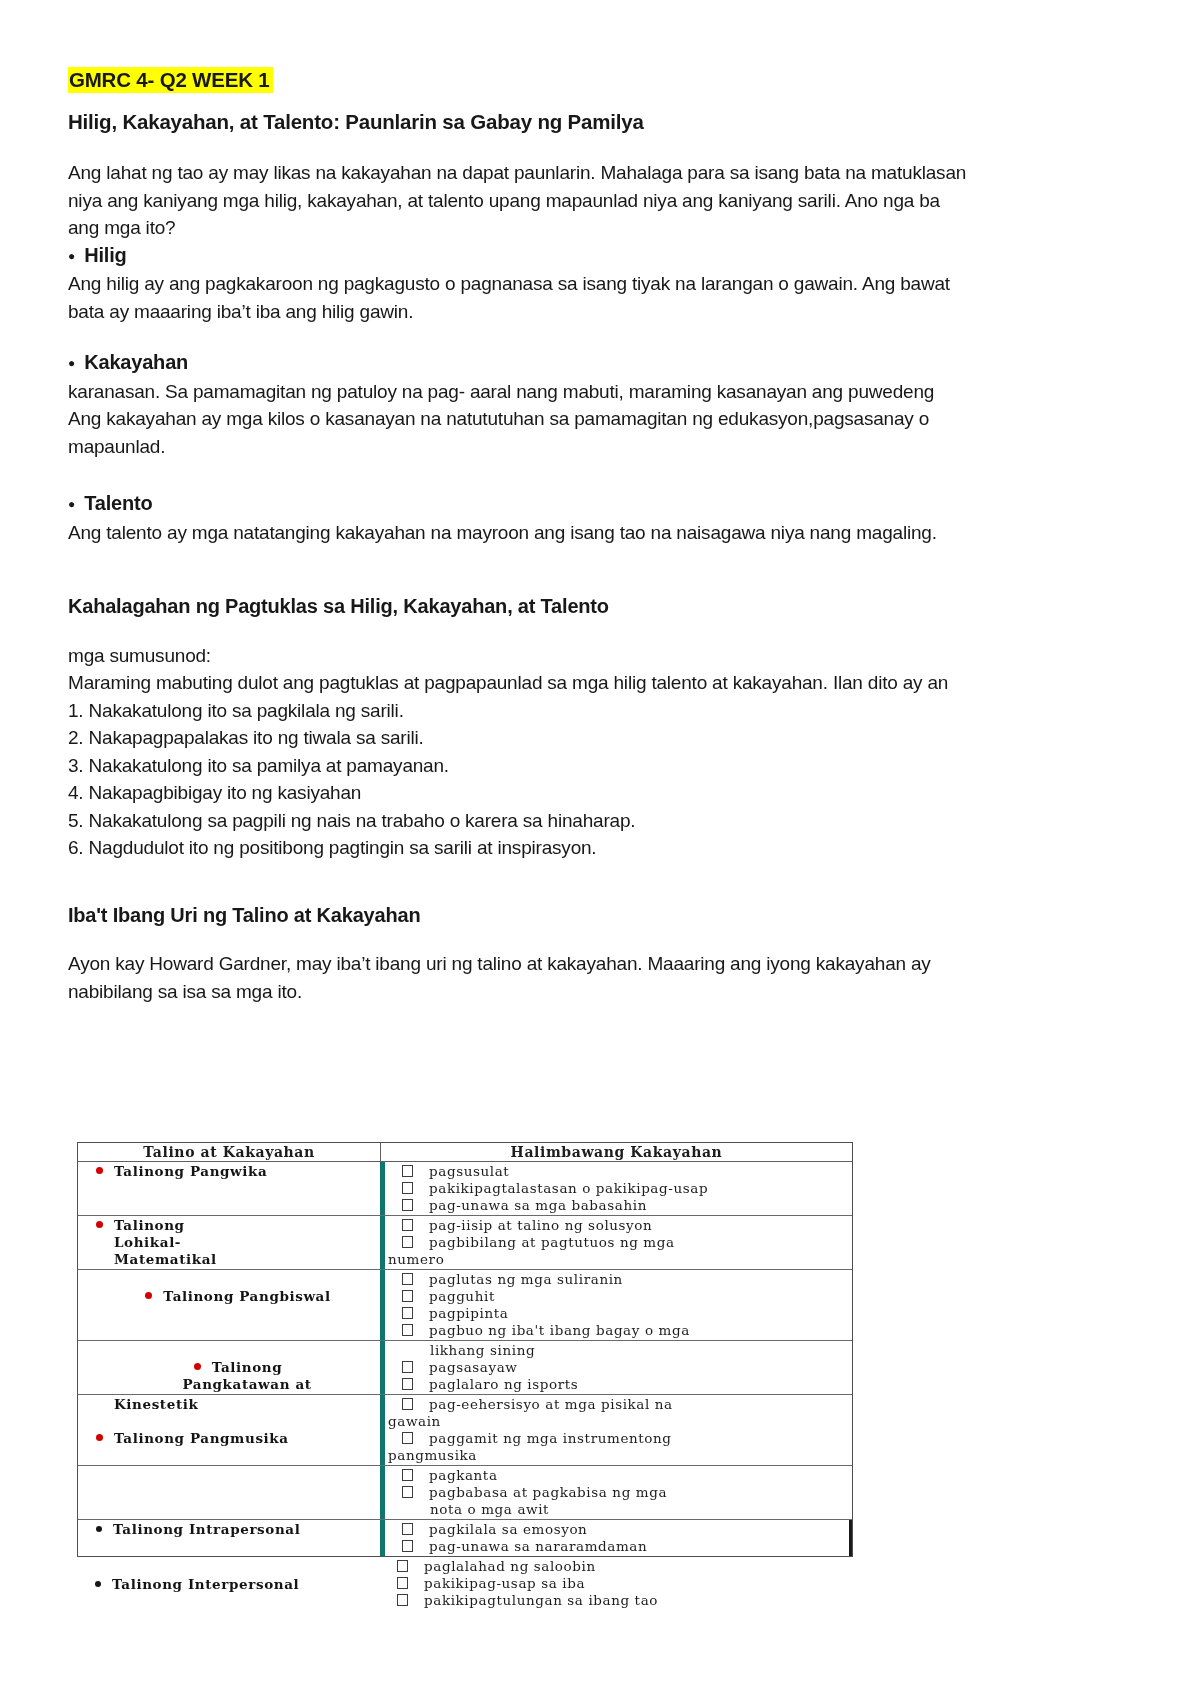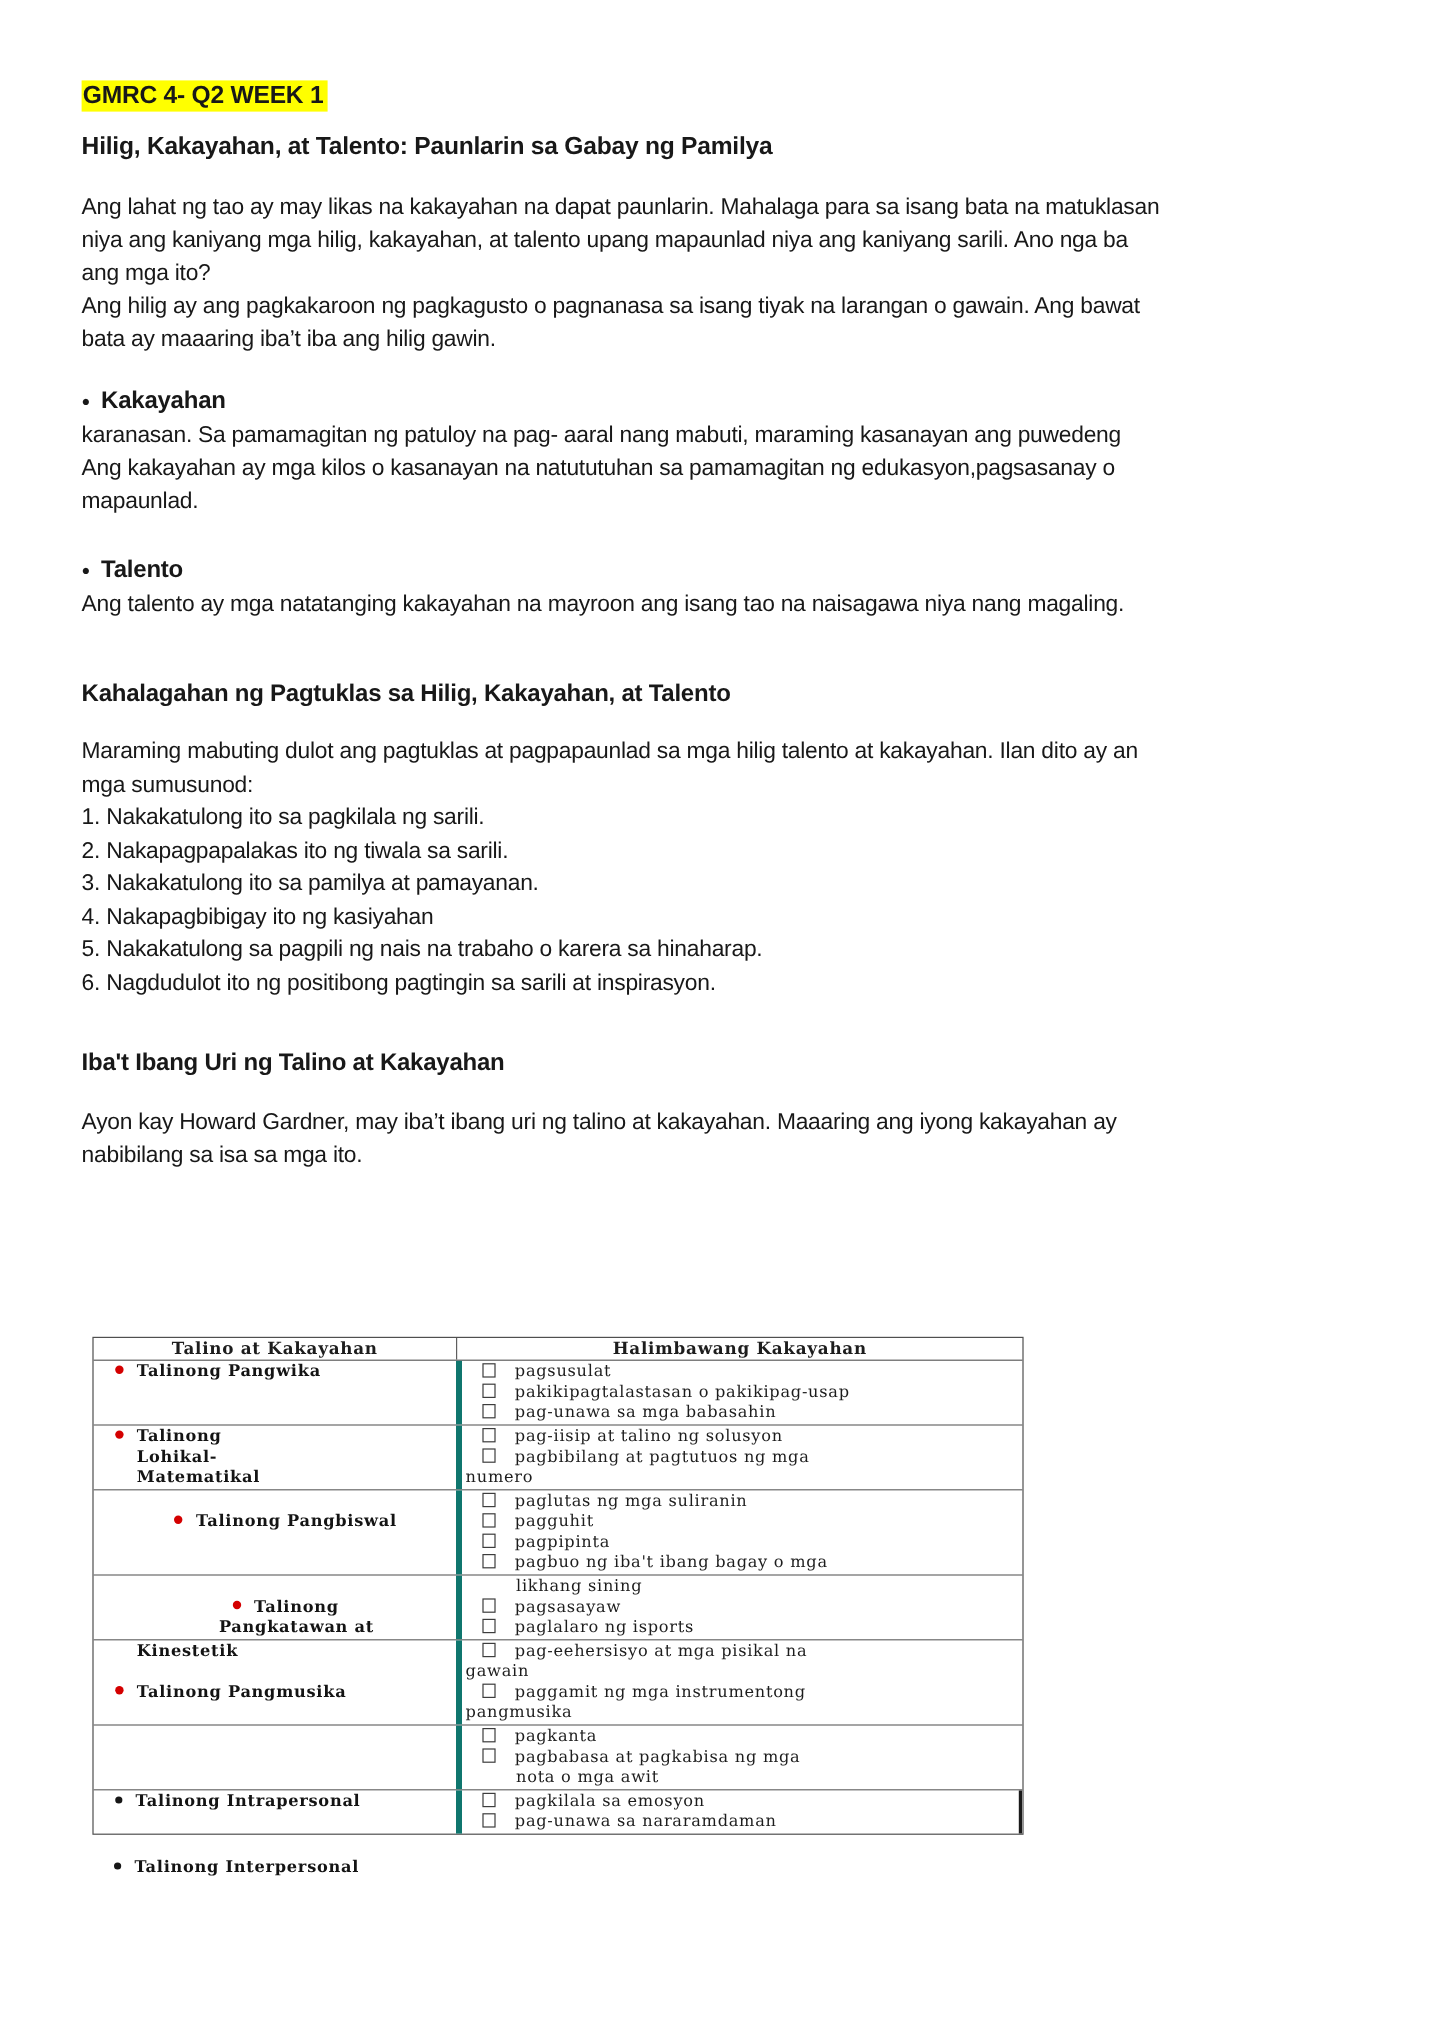--- a/index.html
+++ b/index.html
@@ -62,20 +62,23 @@
     </div>
 
     <div class="h-title">Hilig, Kakayahan, at Talento: Paunlarin sa Gabay ng Pamilya</div>
 
     <div class="para">
       <div class="line">Ang lahat ng tao ay may likas na kakayahan na dapat paunlarin. Mahalaga para sa isang bata na matuklasan</div>
       <div class="line">niya ang kaniyang mga hilig, kakayahan, at talento upang mapaunlad niya ang kaniyang sarili. Ano nga ba</div>
       <div class="line">ang mga ito?</div>
     </div>
 
+    <div class="bhead">
+      <span class="bdot">●</span><span class="bword">Hilig</span>
+    </div>
     <div class="para tight">
       <div class="line">Ang hilig ay ang pagkakaroon ng pagkagusto o pagnanasa sa isang tiyak na larangan o gawain. Ang bawat</div>
       <div class="line">bata ay maaaring iba’t iba ang hilig gawin.</div>
     </div>
 
     <div class="bhead sp">
       <span class="bdot">●</span><span class="bword">Kakayahan</span>
     </div>
     <div class="para tight">
       <div class="line">karanasan. Sa pamamagitan ng patuloy na pag- aaral nang mabuti, maraming kasanayan ang puwedeng</div>
@@ -85,22 +88,22 @@
 
     <div class="bhead sp2">
       <span class="bdot">●</span><span class="bword">Talento</span>
     </div>
     <div class="para tight">
       <div class="line">Ang talento ay mga natatanging kakayahan na mayroon ang isang tao na naisagawa niya nang magaling.</div>
     </div>
 
     <div class="h-sec m1">Kahalagahan ng Pagtuklas sa Hilig, Kakayahan, at Talento</div>
     <div class="para" style="margin-top:21px;">
+      <div class="line">mga sumusunod:</div>
       <div class="line">Maraming mabuting dulot ang pagtuklas at pagpapaunlad sa mga hilig talento at kakayahan. Ilan dito ay an</div>
-      <div class="line">mga sumusunod:</div>
     </div>
     <div class="plist">
       <div class="line">1. Nakakatulong ito sa pagkilala ng sarili.</div>
       <div class="line">2. Nakapagpapalakas ito ng tiwala sa sarili.</div>
       <div class="line">3. Nakakatulong ito sa pamilya at pamayanan.</div>
       <div class="line">4. Nakapagbibigay ito ng kasiyahan</div>
       <div class="line">5. Nakakatulong sa pagpili ng nais na trabaho o karera sa hinaharap.</div>
       <div class="line">6. Nagdudulot ito ng positibong pagtingin sa sarili at inspirasyon.</div>
     </div>
 
@@ -197,18 +200,23 @@
             <div class="rline"><span class="cbx"></span><span>pag-unawa sa nararamdaman</span></div>
           </div>
         </div>
 
       </div>
 
       <div class="tbl-after">
         <div class="lcol2">
           <div class="lline"><span class="dot black"></span><span class="ltext">Talinong Interpersonal</span></div>
         </div>
+        <div class="rcol2">
+          <div class="rline"><span class="cbx"></span><span>paglalahad ng saloobin</span></div>
+          <div class="rline"><span class="cbx"></span><span>pakikipag-usap sa iba</span></div>
+          <div class="rline"><span class="cbx"></span><span>pakikipagtulungan sa ibang tao</span></div>
+        </div>
       </div>
 
     </div>
 
   </div>
 </div>
 
 </body></html>

